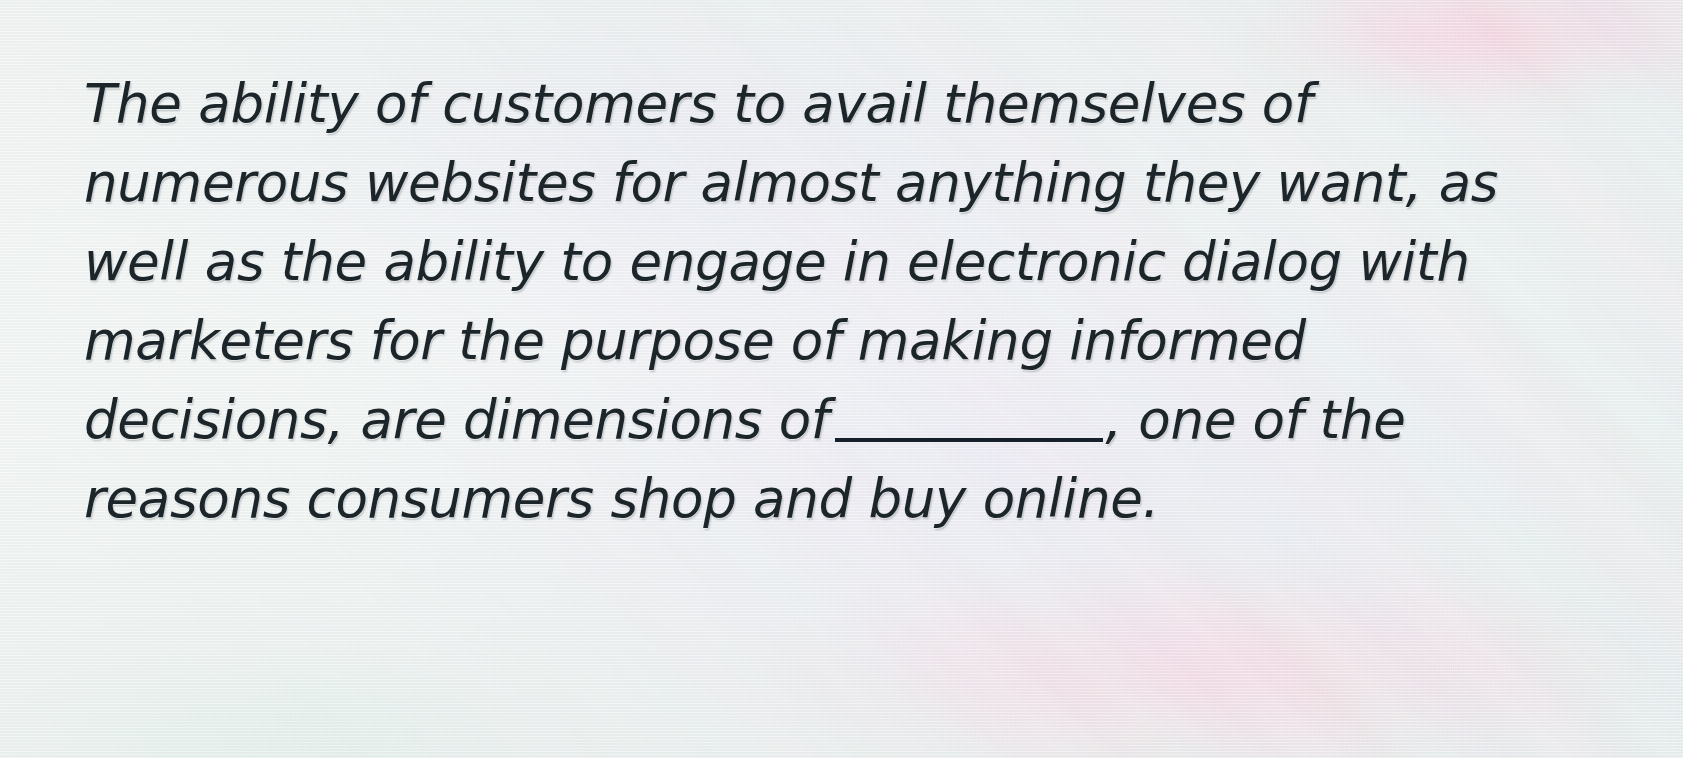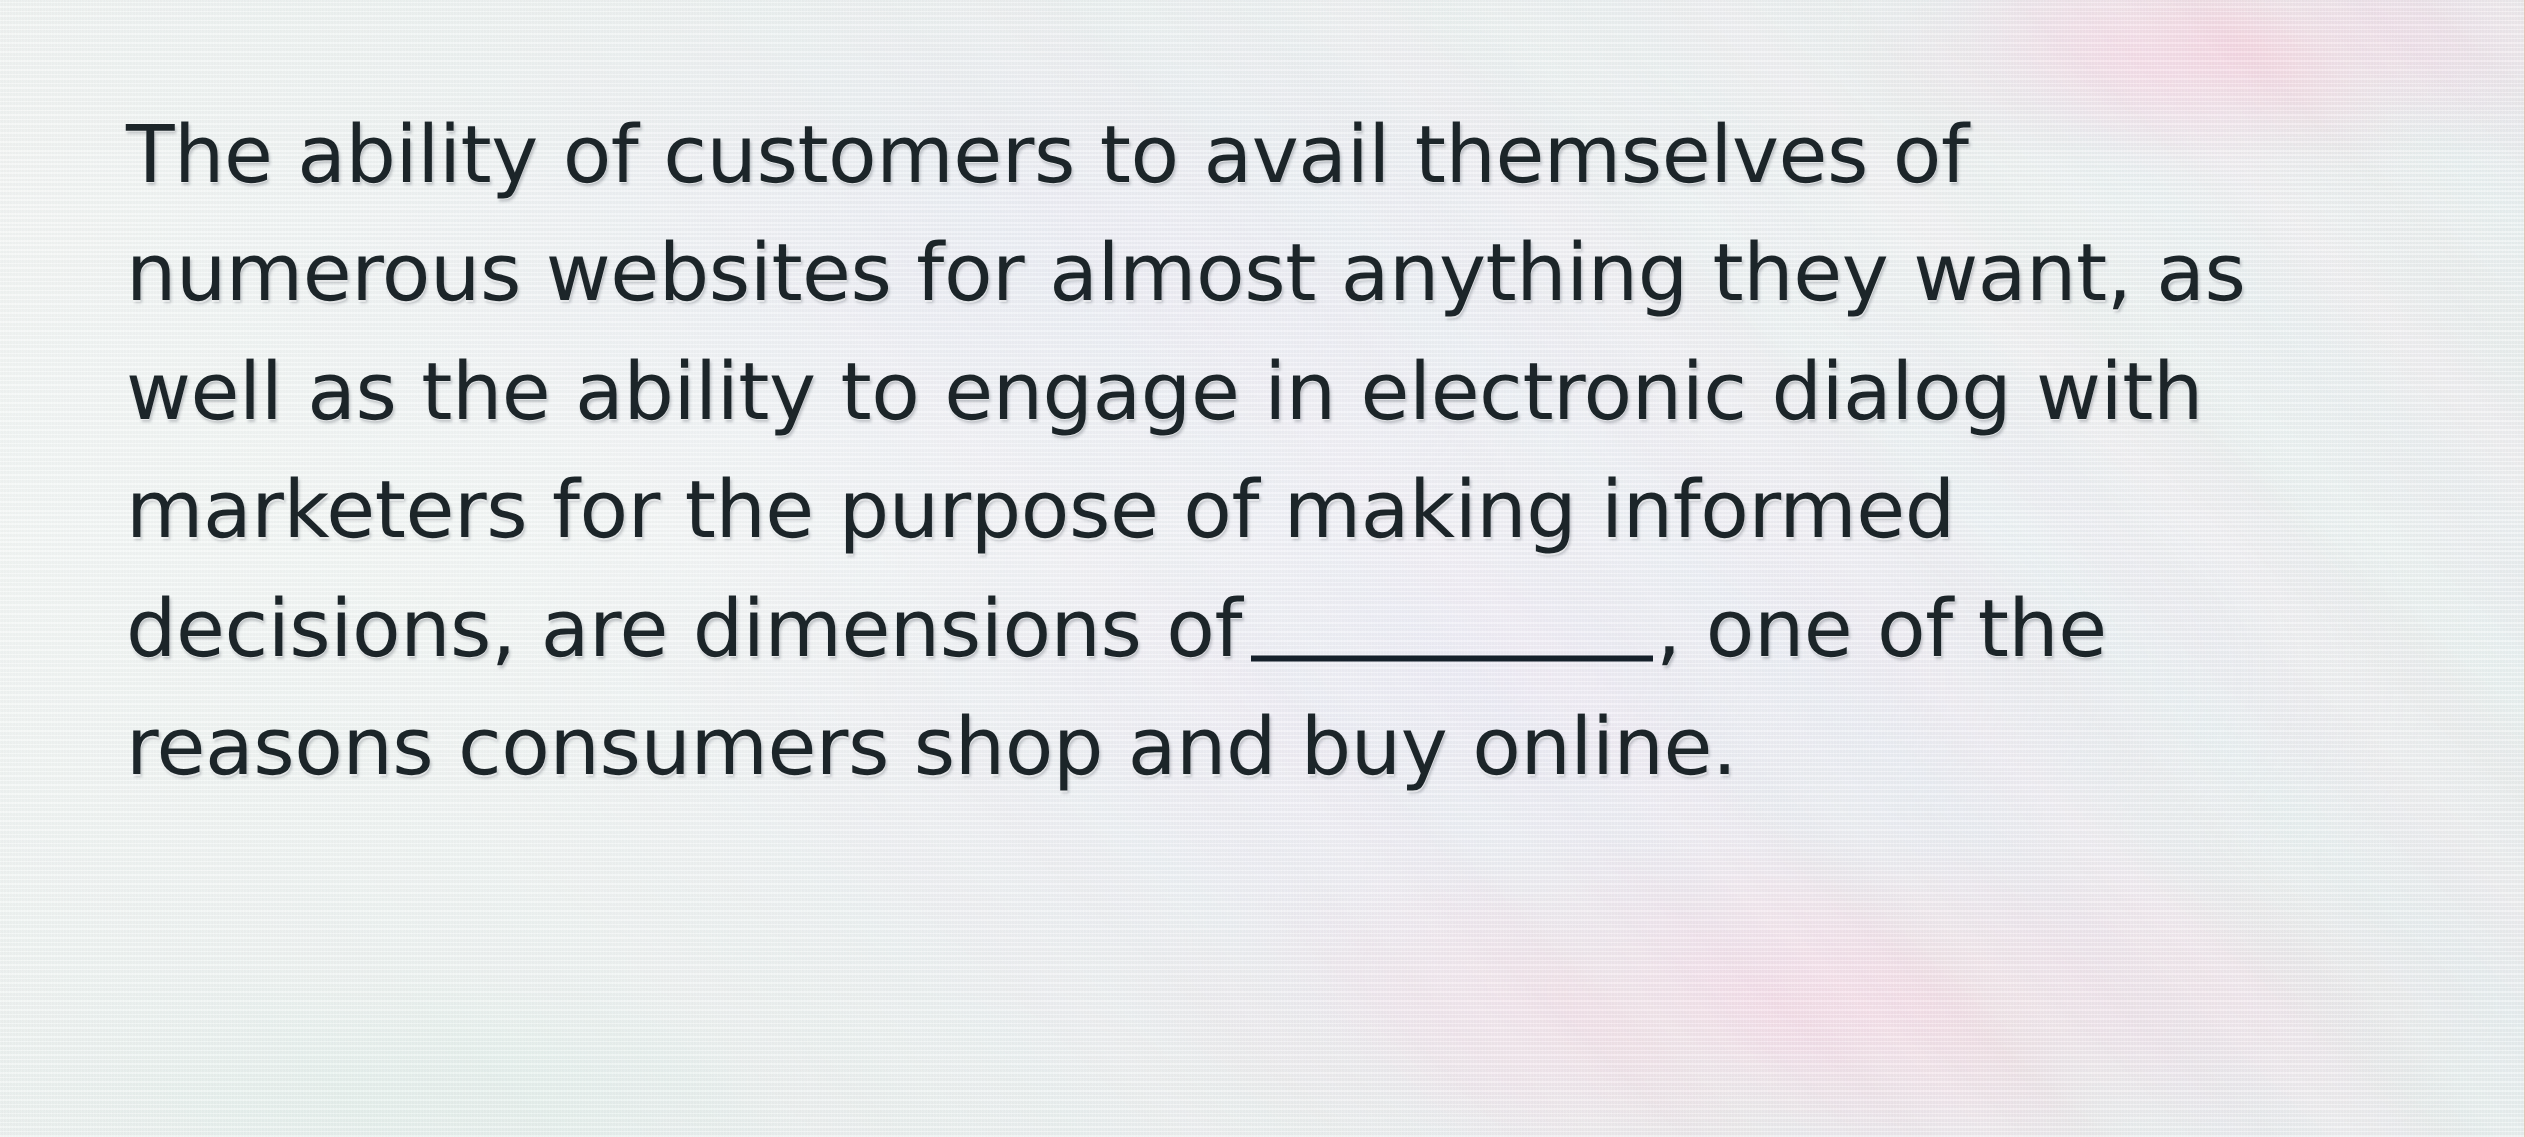--- a/index.html
+++ b/index.html
@@ -10,22 +10,23 @@
   }
   body {
     font-family: "DejaVu Sans", sans-serif;
   }
 
   #screenshot {
     position: relative;
     width: 1683px;
     height: 758px;
     overflow: hidden;
-    background: #c2410c;
+    background: #a3a3a3;
     isolation: isolate;
+    font-style: italic;
   }
 
   
 
   
   .bg-base {
     position: absolute;
     inset: 0;
     background:
       radial-gradient(130% 110% at 18% 55%, #eef3f1 0%, #e6ecec 45%, #dfe7e8 100%);

